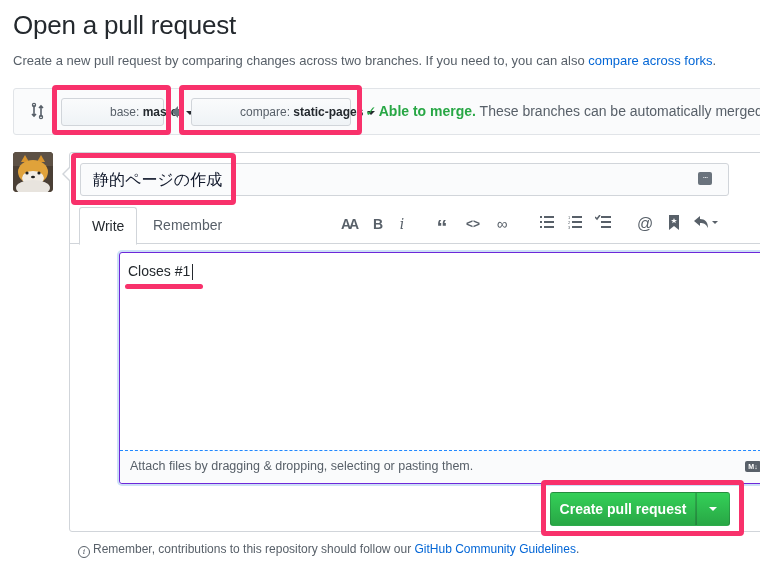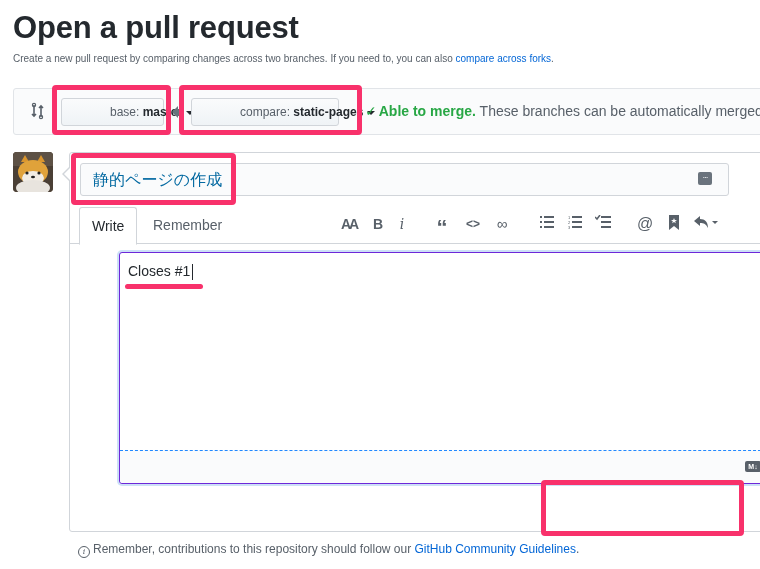--- a/index.html
+++ b/index.html
@@ -1,45 +1,45 @@
 <!DOCTYPE html>
 <html><head>
 <meta charset="utf-8">
 <style>
   * { box-sizing: border-box; margin: 0; padding: 0; }
   html, body { width: 760px; height: 569px; background: #fff; overflow: hidden; }
   body { font-family: "Liberation Sans", "DejaVu Sans", sans-serif; color: #24292e; position: relative; }
 
-  .page-title { position: absolute; left: 13px; top: 10px; font-size: 31px; font-weight: 700; color: #24292e; letter-spacing: -0.2px; }
-  .subtitle { position: absolute; left: 13px; top: 53px; font-size: 10px; color: #586069; white-space: nowrap; }
+  .page-title { position: absolute; left: 13px; top: 10px; font-size: 26px; font-weight: 400; color: #24292e; letter-spacing: -0.2px; }
+  .subtitle { position: absolute; left: 13px; top: 53px; font-size: 13px; color: #586069; white-space: nowrap; }
   .subtitle a { color: #0366d6; text-decoration: none; }
 
   .range-bar { position: absolute; left: 13px; top: 88px; width: 760px; height: 47px; background: #fafbfc; border: 1px solid #e1e4e8; border-radius: 3px; }
   .compare-icon { position: absolute; left: 16px; top: 13px; width: 16px; height: 18px; color: #586069; }
   .branch-btn { position: absolute; top: 9px; height: 28px; background: linear-gradient(#fafbfc, #eff3f6); border: 1px solid #d1d5da; border-radius: 3px; font-size: 12px; color: #24292e; padding: 0 9px; line-height: 26px; white-space: nowrap; cursor: pointer; }
   .branch-btn .pre { color: #586069; padding-left: 39px; }
   .branch-btn .name { font-weight: bold; }
   .caret { display: inline-block; width: 0; height: 0; border-left: 4px solid transparent; border-right: 4px solid transparent; border-top: 4px solid #24292e; margin-left: 4px; vertical-align: middle; }
   .base-btn { left: 47px; width: 103px; }
-  .compare-btn { left: 177px; width: 148px; }
+  .compare-btn { left: 177px; width: 160px; }
   .arrow-left { position: absolute; left: 158px; top: 17px; width: 0; height: 0; border-top: 6px solid transparent; border-bottom: 6px solid transparent; border-right: 6px solid #6a737d; }
   .arrow-left::after { content: ""; position: absolute; left: 5px; top: -2px; width: 3px; height: 4px; background: #6a737d; }
   .merge-status { position: absolute; left: 351px; top: 14px; font-size: 14px; white-space: nowrap; color: #586069; }
   .merge-status .ok { color: #28a745; font-weight: bold; }
   .merge-status .check { color: #28a745; font-weight: bold; margin-right: 2px; }
 
   .hl { position: absolute; border: 5px solid #f8316b; border-radius: 4px; pointer-events: none; }
 
   .avatar { position: absolute; left: 13px; top: 152px; width: 40px; height: 40px; border-radius: 4px; overflow: hidden; background: #6b5a48; }
 
   .form-box { position: absolute; left: 69px; top: 152px; width: 700px; height: 380px; border: 1px solid #d1d5da; border-radius: 3px; background: #fff; }
   .form-box::before { content: ""; position: absolute; left: -8px; top: 13px; width: 0; height: 0; border-top: 8px solid transparent; border-bottom: 8px solid transparent; border-right: 8px solid #d1d5da; }
   .form-box::after { content: ""; position: absolute; left: -6px; top: 14px; width: 0; height: 0; border-top: 7px solid transparent; border-bottom: 7px solid transparent; border-right: 7px solid #fff; }
 
-  .title-input { position: absolute; left: 10px; top: 10px; width: 649px; height: 33px; background: #fafbfc; border: 1px solid #d1d5da; border-radius: 3px; font-size: 16px; padding: 0 12px; line-height: 31px; color: #0369a1; }
+  .title-input { position: absolute; left: 10px; top: 10px; width: 649px; height: 33px; background: #fafbfc; border: 1px solid #d1d5da; border-radius: 3px; font-size: 16px; padding: 0 12px; line-height: 31px; color: #0f172a; }
   .saved-replies-icon { position: absolute; left: 628px; top: 19px; width: 14px; height: 13px; background: #6a737d; border-radius: 2px; color: #fff; font-size: 8px; line-height: 11px; text-align: center; letter-spacing: -1px; }
 
   .tabs-row { position: absolute; left: 0; top: 54px; width: 698px; height: 37px; border-bottom: 1px solid #d1d5da; }
   .tab { position: absolute; top: 0; height: 37px; font-size: 14px; line-height: 36px; padding: 0 12px; color: #586069; cursor: pointer; }
   .tab.active { background: #fff; border: 1px solid #d1d5da; border-bottom: 1px solid #fff; border-radius: 3px 3px 0 0; color: #24292e; left: 9px; height: 38px; }
   .tab.preview { left: 71px; }
 
   .toolbar-icon { position: absolute; top: 62px; height: 18px; font-size: 14px; color: #586069; text-align: center; line-height: 18px; cursor: pointer; }
 
   .body-area { position: absolute; left: 9px; top: 99px; width: 653px; height: 232px; border: 1px solid #6d28d9; border-radius: 3px; box-shadow: 0 0 0 2px rgba(3,102,214,0.2); background: #fff; margin-left: 40px; }
@@ -149,24 +149,31 @@
         <path d="M6 1 L0 6 L6 11 L6 8 C10 8 12 9 14 13 C14 7 11 4 6 4 Z" fill="#586069"></path>
         <path d="M18 6 L24 6 L21 9 Z" fill="#586069"></path>
       </svg>
   </span>
 
   <div class="body-area">
     <div class="body-text"><span>Closes #1</span><span class="cursor"></span></div>
     <div class="underline-mark"></div>
     <div class="resize-grip"></div>
     <div class="drop-bar">
+      <span>Attach files by dragging &amp; dropping, selecting or pasting them.</span>
       <span class="md-icon">M↓</span>
     </div>
   </div>
 
+  <div class="create-btn-group">
+    <div class="create-btn">Create pull request</div>
+    <div class="create-dropdown">
+        <span class="caret-w"></span>
+      </div>
+  </div>
 </div>
 
 <div class="hl" style="left:52px;top:85px;width:119px;height:50px;"></div>
 <div class="hl" style="left:179px;top:85px;width:183px;height:50px;"></div>
 <div class="hl" style="left:71px;top:153px;width:165px;height:52px;"></div>
 <div class="hl" style="left:541px;top:480px;width:203px;height:56px;"></div>
 
 <p class="footer-note"><span class="info-icon">i</span><span>Remember, contributions to this repository should follow our </span><a href="#">GitHub Community Guidelines</a><span>.</span></p>
 
 </body></html>

